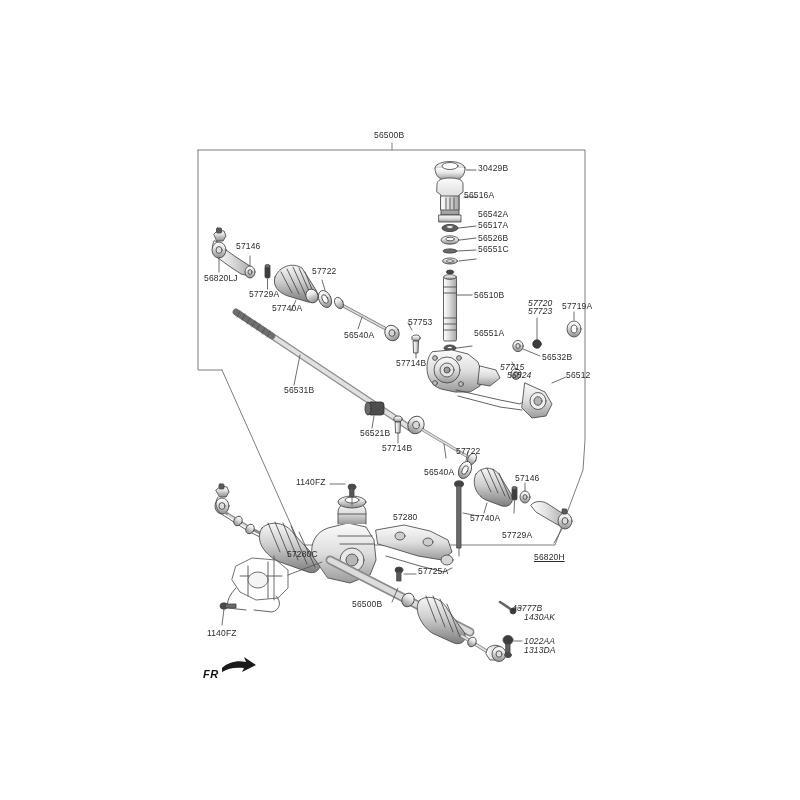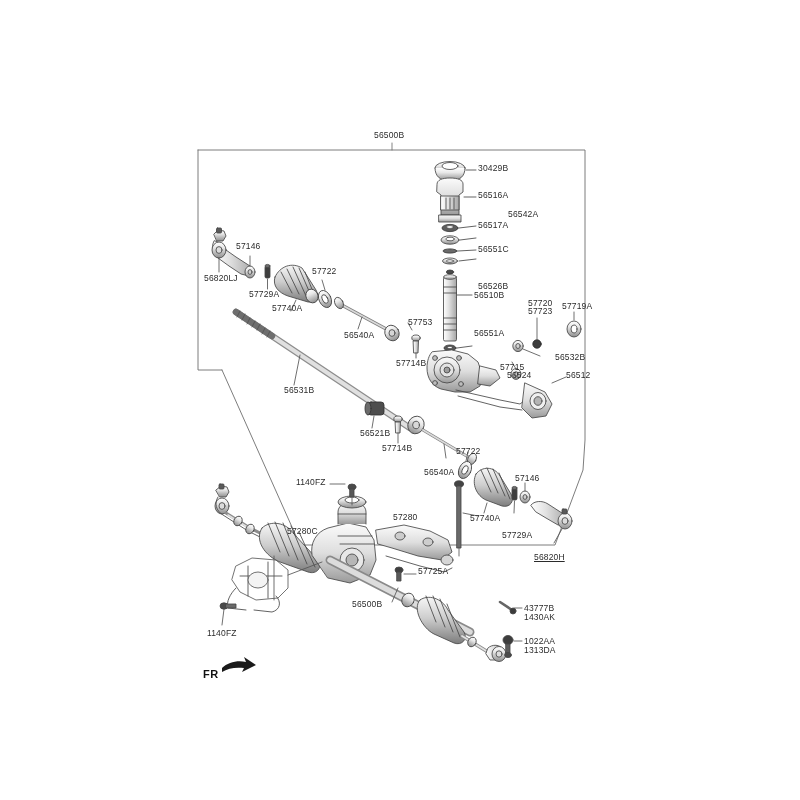--- a/index.html
+++ b/index.html
@@ -13,21 +13,21 @@
   .lbl{
     position:absolute;
     font-family:"Liberation Sans",sans-serif;
     font-size:8.5px;
     color:#2b2b2b;
     letter-spacing:.15px;
     white-space:nowrap;
     line-height:9.5px;
     user-select:none;
   }
-  .lbl.two{line-height:9px;}
+  .lbl.two{line-height:9px;font-style:italic;}
   .fr{
     position:absolute;
     font-family:"Liberation Sans",sans-serif;
     font-weight:bold;
     font-size:11px;
     color:#111;
     letter-spacing:.5px;
   }
 </style>
 </head>
@@ -425,34 +425,34 @@
     <g stroke="none">
       <path d="M222,668 C228,662 238,660 246,662 L244,657 L256,665 L242,672 L244,668 C236,667 228,668 222,672 Z" fill="#1a1a1a"></path>
     </g>
 
   </g>
 </svg>
 
 <div class="lbl" style="left:374px;top:131px;">56500B</div>
 
 <div class="lbl" style="left:478px;top:164px;">30429B</div>
-<div class="lbl" style="left:478px;top:191px;">56516A</div>
-<div class="lbl" style="left:478px;top:210px;margin-left:30px;">56542A</div>
+<div class="lbl" style="left:464px;top:191px;">56516A</div>
+<div class="lbl" style="left:478px;top:210px;">56542A</div>
 <div class="lbl" style="left:478px;top:221px;">56517A</div>
-<div class="lbl" style="left:478px;top:234px;margin-top:48px;">56526B</div>
+<div class="lbl" style="left:478px;top:234px;">56526B</div>
 <div class="lbl" style="left:478px;top:245px;">56551C</div>
 
 <div class="lbl" style="left:474px;top:291px;">56510B</div>
 <div class="lbl" style="left:474px;top:329px;">56551A</div>
 
 <div class="lbl two" style="left:528px;top:299px;">57720</div>
 <div class="lbl two" style="left:528px;top:307px;">57723</div>
 <div class="lbl" style="left:562px;top:302px;">57719A</div>
 
-<div class="lbl" style="left:542px;top:353px;margin-left:13px;">56532B</div>
+<div class="lbl" style="left:542px;top:353px;">56532B</div>
 <div class="lbl two" style="left:500px;top:363px;text-align:right;">57715</div>
 <div class="lbl two" style="left:500px;top:371px;margin-left:7px;">56524</div>
 <div class="lbl" style="left:566px;top:371px;">56512</div>
 
 <div class="lbl" style="left:236px;top:242px;">57146</div>
 <div class="lbl" style="left:204px;top:274px;">56820LJ</div>
 <div class="lbl" style="left:249px;top:290px;">57729A</div>
 <div class="lbl" style="left:272px;top:304px;">57740A</div>
 <div class="lbl" style="left:312px;top:267px;">57722</div>
 <div class="lbl" style="left:408px;top:318px;">57753</div>
@@ -464,25 +464,25 @@
 <div class="lbl" style="left:382px;top:444px;">57714B</div>
 <div class="lbl" style="left:456px;top:447px;">57722</div>
 <div class="lbl" style="left:424px;top:468px;">56540A</div>
 <div class="lbl" style="left:470px;top:514px;">57740A</div>
 <div class="lbl" style="left:515px;top:474px;">57146</div>
 <div class="lbl" style="left:502px;top:531px;">57729A</div>
 <div class="lbl" style="left:534px;top:553px;text-decoration:underline;">56820H</div>
 
 <div class="lbl" style="left:296px;top:478px;">1140FZ</div>
 <div class="lbl" style="left:393px;top:513px;">57280</div>
-<div class="lbl" style="left:246px;top:527px;padding-left:41px;">57280C</div>
+<div class="lbl" style="left:246px;top:550px;padding-left:41px;">57280C</div>
 <div class="lbl" style="left:418px;top:567px;">57725A</div>
 <div class="lbl" style="left:352px;top:600px;">56500B</div>
 <div class="lbl" style="left:207px;top:629px;">1140FZ</div>
 
-<div class="lbl two" style="left:524px;top:604px;">43777B</div>
+<div class="lbl two" style="left:512px;top:604px;">43777B</div>
 <div class="lbl two" style="left:524px;top:613px;">1430AK</div>
 <div class="lbl two" style="left:524px;top:637px;">1022AA</div>
 <div class="lbl two" style="left:524px;top:646px;">1313DA</div>
 
-<div class="fr" style="left:203px;top:668px;">FR</div>
+<div class="fr" style="left:203px;top:668px;font-style:italic;">FR</div>
 
 </div>
 
 </body></html>

